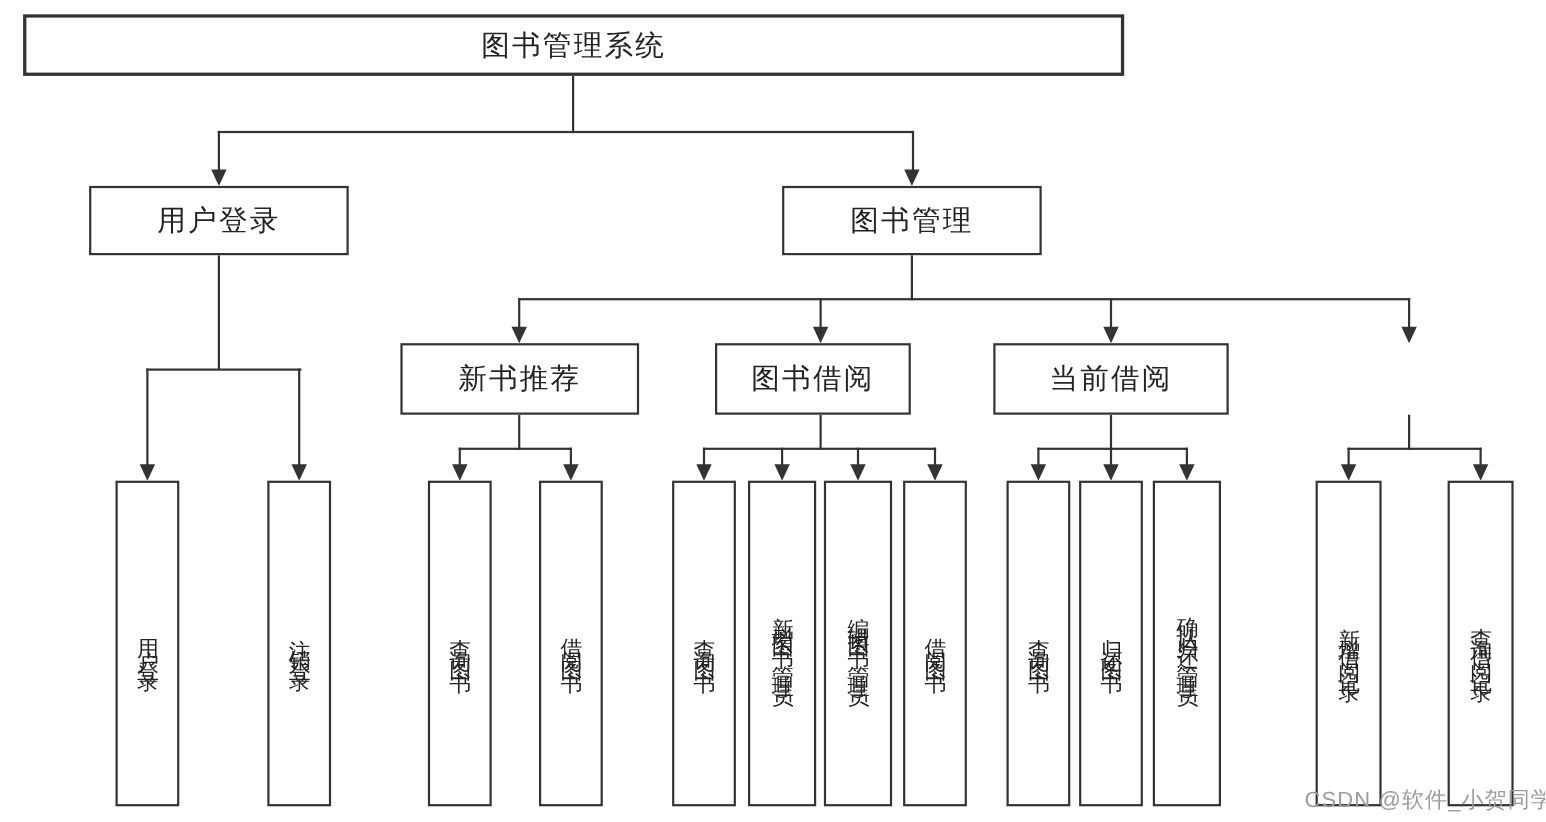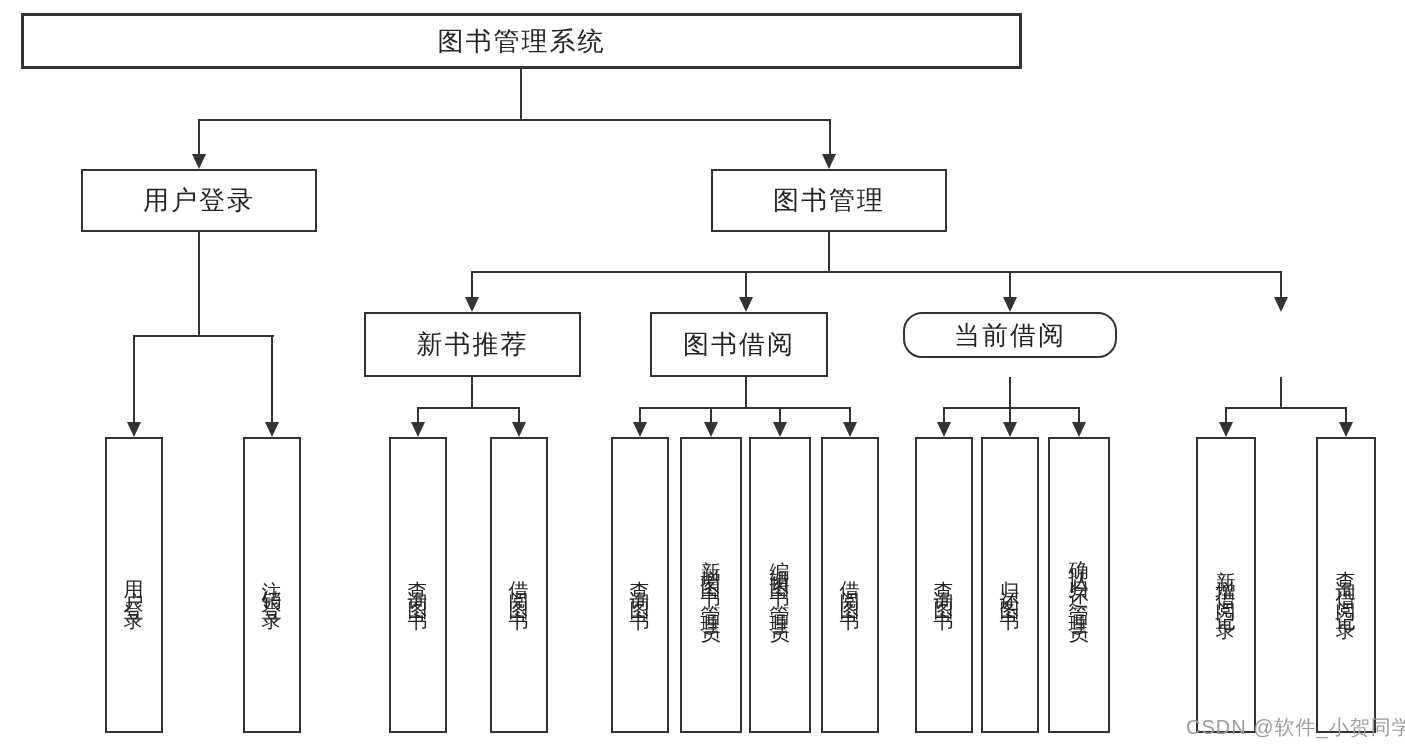--- a/index.html
+++ b/index.html
@@ -76,21 +76,21 @@
   </div>
 
   <div class="box" style="left:364px; top:312px; width:217px; height:65px;">
     <span>新书推荐</span>
   </div>
 
   <div class="box" style="left:638px; top:312px; width:178px; height:65px;margin-left:12px;">
     <span>图书借阅</span>
   </div>
 
-  <div class="box" style="left:903px; top:312px; width:214px; height:46px;border-radius:19px;">
+  <div class="box" style="left:903px; top:312px; width:214px; height:65px;">
     <span>当前借阅</span>
   </div>
 
 
   <div class="box vert" style="left:105px; top:437px; width:58px; height:296px;">
     <span>用户登录</span>
   </div>
   <div class="box vert" style="left:243px; top:437px; width:58px; height:296px;">
     <span>注销登录</span>
   </div>

